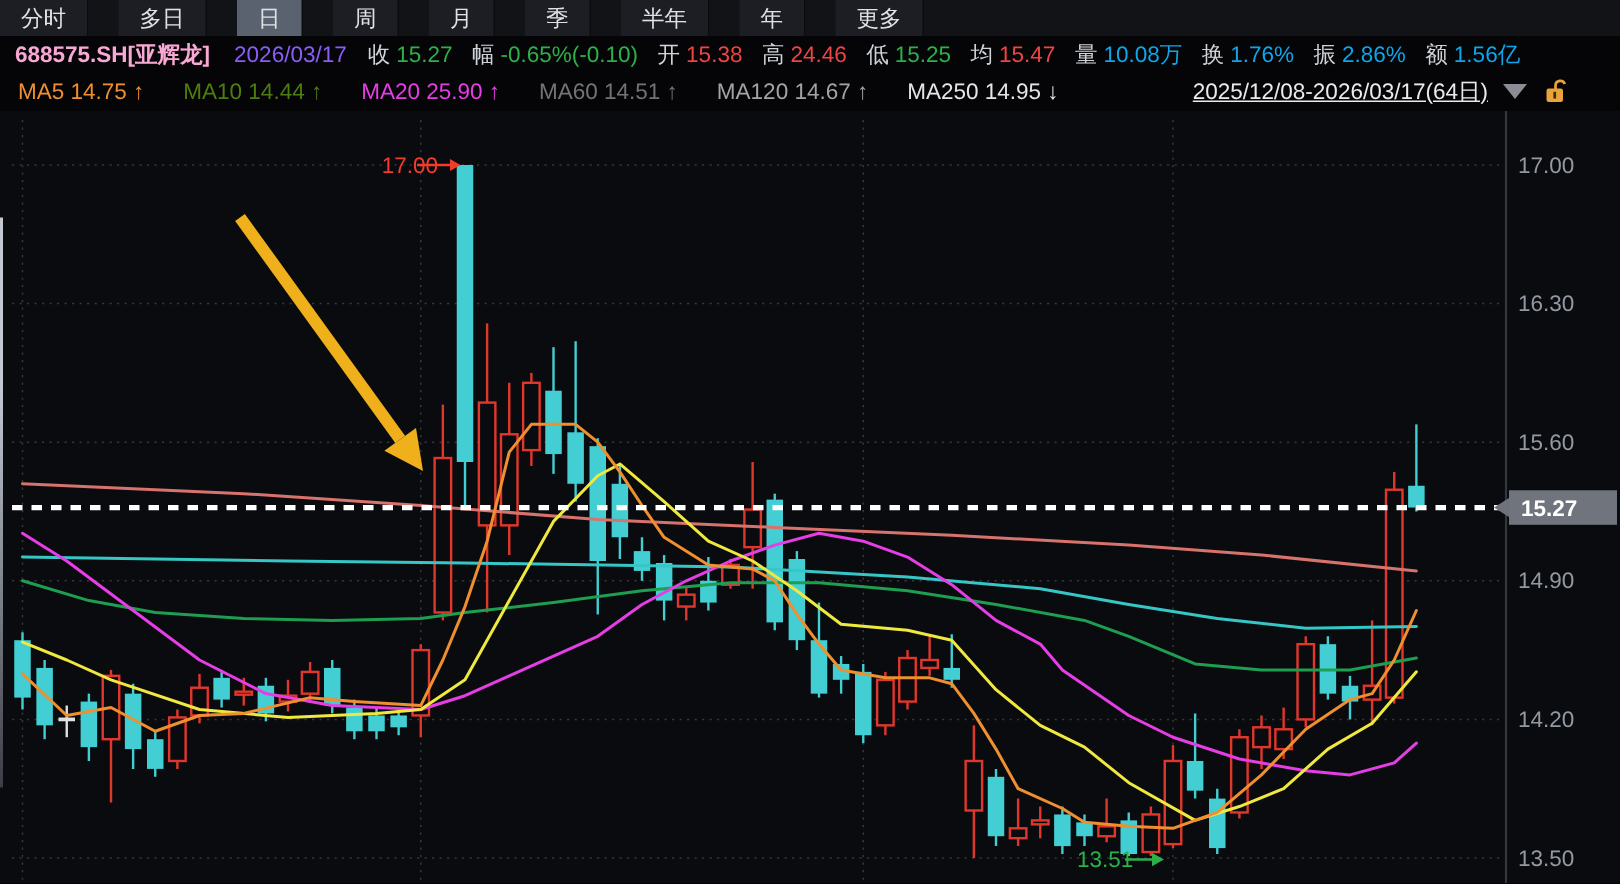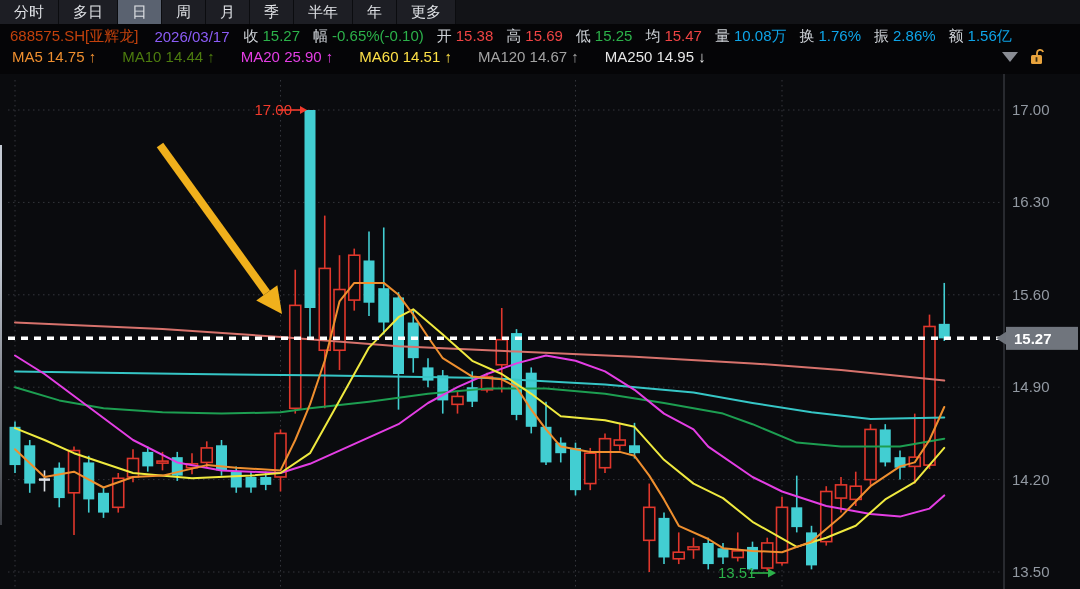--- a/index.html
+++ b/index.html
@@ -17,87 +17,88 @@
   .iconbtn{display:flex;align-items:center;justify-content:center;width:34px;background:#1d1e24;
            border-right:1px solid #0b0c0f;color:#cfd2d6;font-size:15px;}
   .qcircle{width:15px;height:15px;border:1.5px solid #cfd2d6;border-radius:50%;
            display:flex;align-items:center;justify-content:center;font-size:10px;font-weight:bold;}
   .chev{font-size:18px;line-height:1;margin-top:-2px;}
 
   
   #infobar{position:absolute;left:0;top:24px;width:1080px;height:24px;background:#050507;
            display:flex;align-items:center;font-size:15px;white-space:nowrap;overflow:hidden;
            padding-left:10px;color:#d5d8dc;}
-  #infobar .sym{font-weight:normal;color:#c2410c;margin-right:16px;}
+  #infobar .sym{font-weight:bold;color:#f9a8d4;margin-right:16px;}
   #infobar .dt{color:#8b5cf6;margin-right:14px;}
   .fld{margin-right:13px;}
   .fld .lb{color:#cfd3d8;margin-right:4px;}
   .v-green{color:#2cb14a;} .v-red{color:#ef4444;} .v-white{color:#0ea5e9;}
 
   
   #mabar{position:absolute;left:0;top:48px;width:1080px;height:26px;background:#050507;
-         display:flex;align-items:flex-start;font-size:15px;white-space:nowrap;padding-left:12px;}
+         display:flex;align-items:center;font-size:15px;white-space:nowrap;padding-left:12px;}
   .ma-item{margin-right:26px;display:flex;align-items:center;gap:4px;}
   #ma-range-wrap{margin-left:auto;display:flex;align-items:center;gap:10px;padding-right:34px;}
   #ma-range{color:#e8eaec;text-decoration:underline;}
   #range-caret{width:0;height:0;border-left:8px solid transparent;border-right:8px solid transparent;
                border-top:10px solid #8a8d94;}
 
   
   #chart-svg{position:absolute;left:0;top:0;}
   #left-strip{position:absolute;left:0;top:145px;width:2px;height:380px;
               background:linear-gradient(#c3c9d3 0 30%, rgba(150,156,168,.35));}
 </style>
 </head>
 <body>
 
 <div id="app">
 
   <div id="tabbar">
-    <div id="tabbar-left" style="display: flex;">
+    <div id="tabbar-left" style="display: flex; gap: 20px;">
         <div class="tab">分时</div>
         <div class="tab">多日</div>
         <div class="tab active">日</div>
         <div class="tab">周</div>
         <div class="tab">月</div>
         <div class="tab">季</div>
         <div class="tab">半年</div>
         <div class="tab">年</div>
         <div class="tab">更多</div>
       </div>
     <div id="tabbar-spacer"></div>
   </div>
 
   <div id="infobar">
     <span class="sym">688575.SH[亚辉龙]</span>
     <span class="dt">2026/03/17</span>
     <span id="fields" style="display: inline-flex;">
         <span class="fld"><span class="lb">收</span><span class="v-green">15.27</span></span>
         <span class="fld"><span class="lb">幅</span><span class="v-green">-0.65%(-0.10)</span></span>
         <span class="fld"><span class="lb">开</span><span class="v-red">15.38</span></span>
-        <span class="fld"><span class="lb">高</span><span class="v-red">15.69</span></span>
+        <span class="fld"><span class="lb">高</span><span class="v-red">24.46</span></span>
         <span class="fld"><span class="lb">低</span><span class="v-green">15.25</span></span>
         <span class="fld"><span class="lb">均</span><span class="v-red">15.47</span></span>
         <span class="fld"><span class="lb">量</span><span class="v-white">10.08万</span></span>
         <span class="fld"><span class="lb">换</span><span class="v-white">1.76%</span></span>
         <span class="fld"><span class="lb">振</span><span class="v-white">2.86%</span></span>
         <span class="fld"><span class="lb">额</span><span class="v-white">1.56亿</span></span>
       </span>
   </div>
 
   <div id="mabar">
     <span id="ma-items" style="display:flex;">
         <span class="ma-item" style="color: rgb(239, 143, 47);">MA5 14.75 ↑</span>
         <span class="ma-item" style="color: #4d7c0f;">MA10 14.44 ↑</span>
         <span class="ma-item" style="color: rgb(228, 62, 228);">MA20 25.90 ↑</span>
-        <span class="ma-item" style="color: #fde047;">MA60 14.51 ↑</span>
+        <span class="ma-item" style="color: #737373;">MA60 14.51 ↑</span>
         <span class="ma-item" style="color: #a3a3a3;">MA120 14.67 ↑</span>
         <span class="ma-item" style="color: #e5e5e5;">MA250 14.95 ↓</span>
       </span>
     <span id="ma-range-wrap">
+      <span id="ma-range">2025/12/08-2026/03/17(64日)</span>
       <span id="range-caret"></span>
       <svg id="lock-svg" width="18" height="18" viewBox="0 0 18 18">
         <path d="M9 8 V5 a3.2 3.2 0 0 1 6.2-1" fill="none" stroke="#e8a33d" stroke-width="1.8"></path>
         <rect x="3" y="7" width="11" height="9" rx="1.5" fill="#e8a33d"></rect>
         <rect x="7.6" y="9.2" width="1.8" height="4.5" fill="#3a2d10"></rect>
       </svg>
     </span>
   </div>
 
   <svg id="chart-svg" width="1080" height="589">

